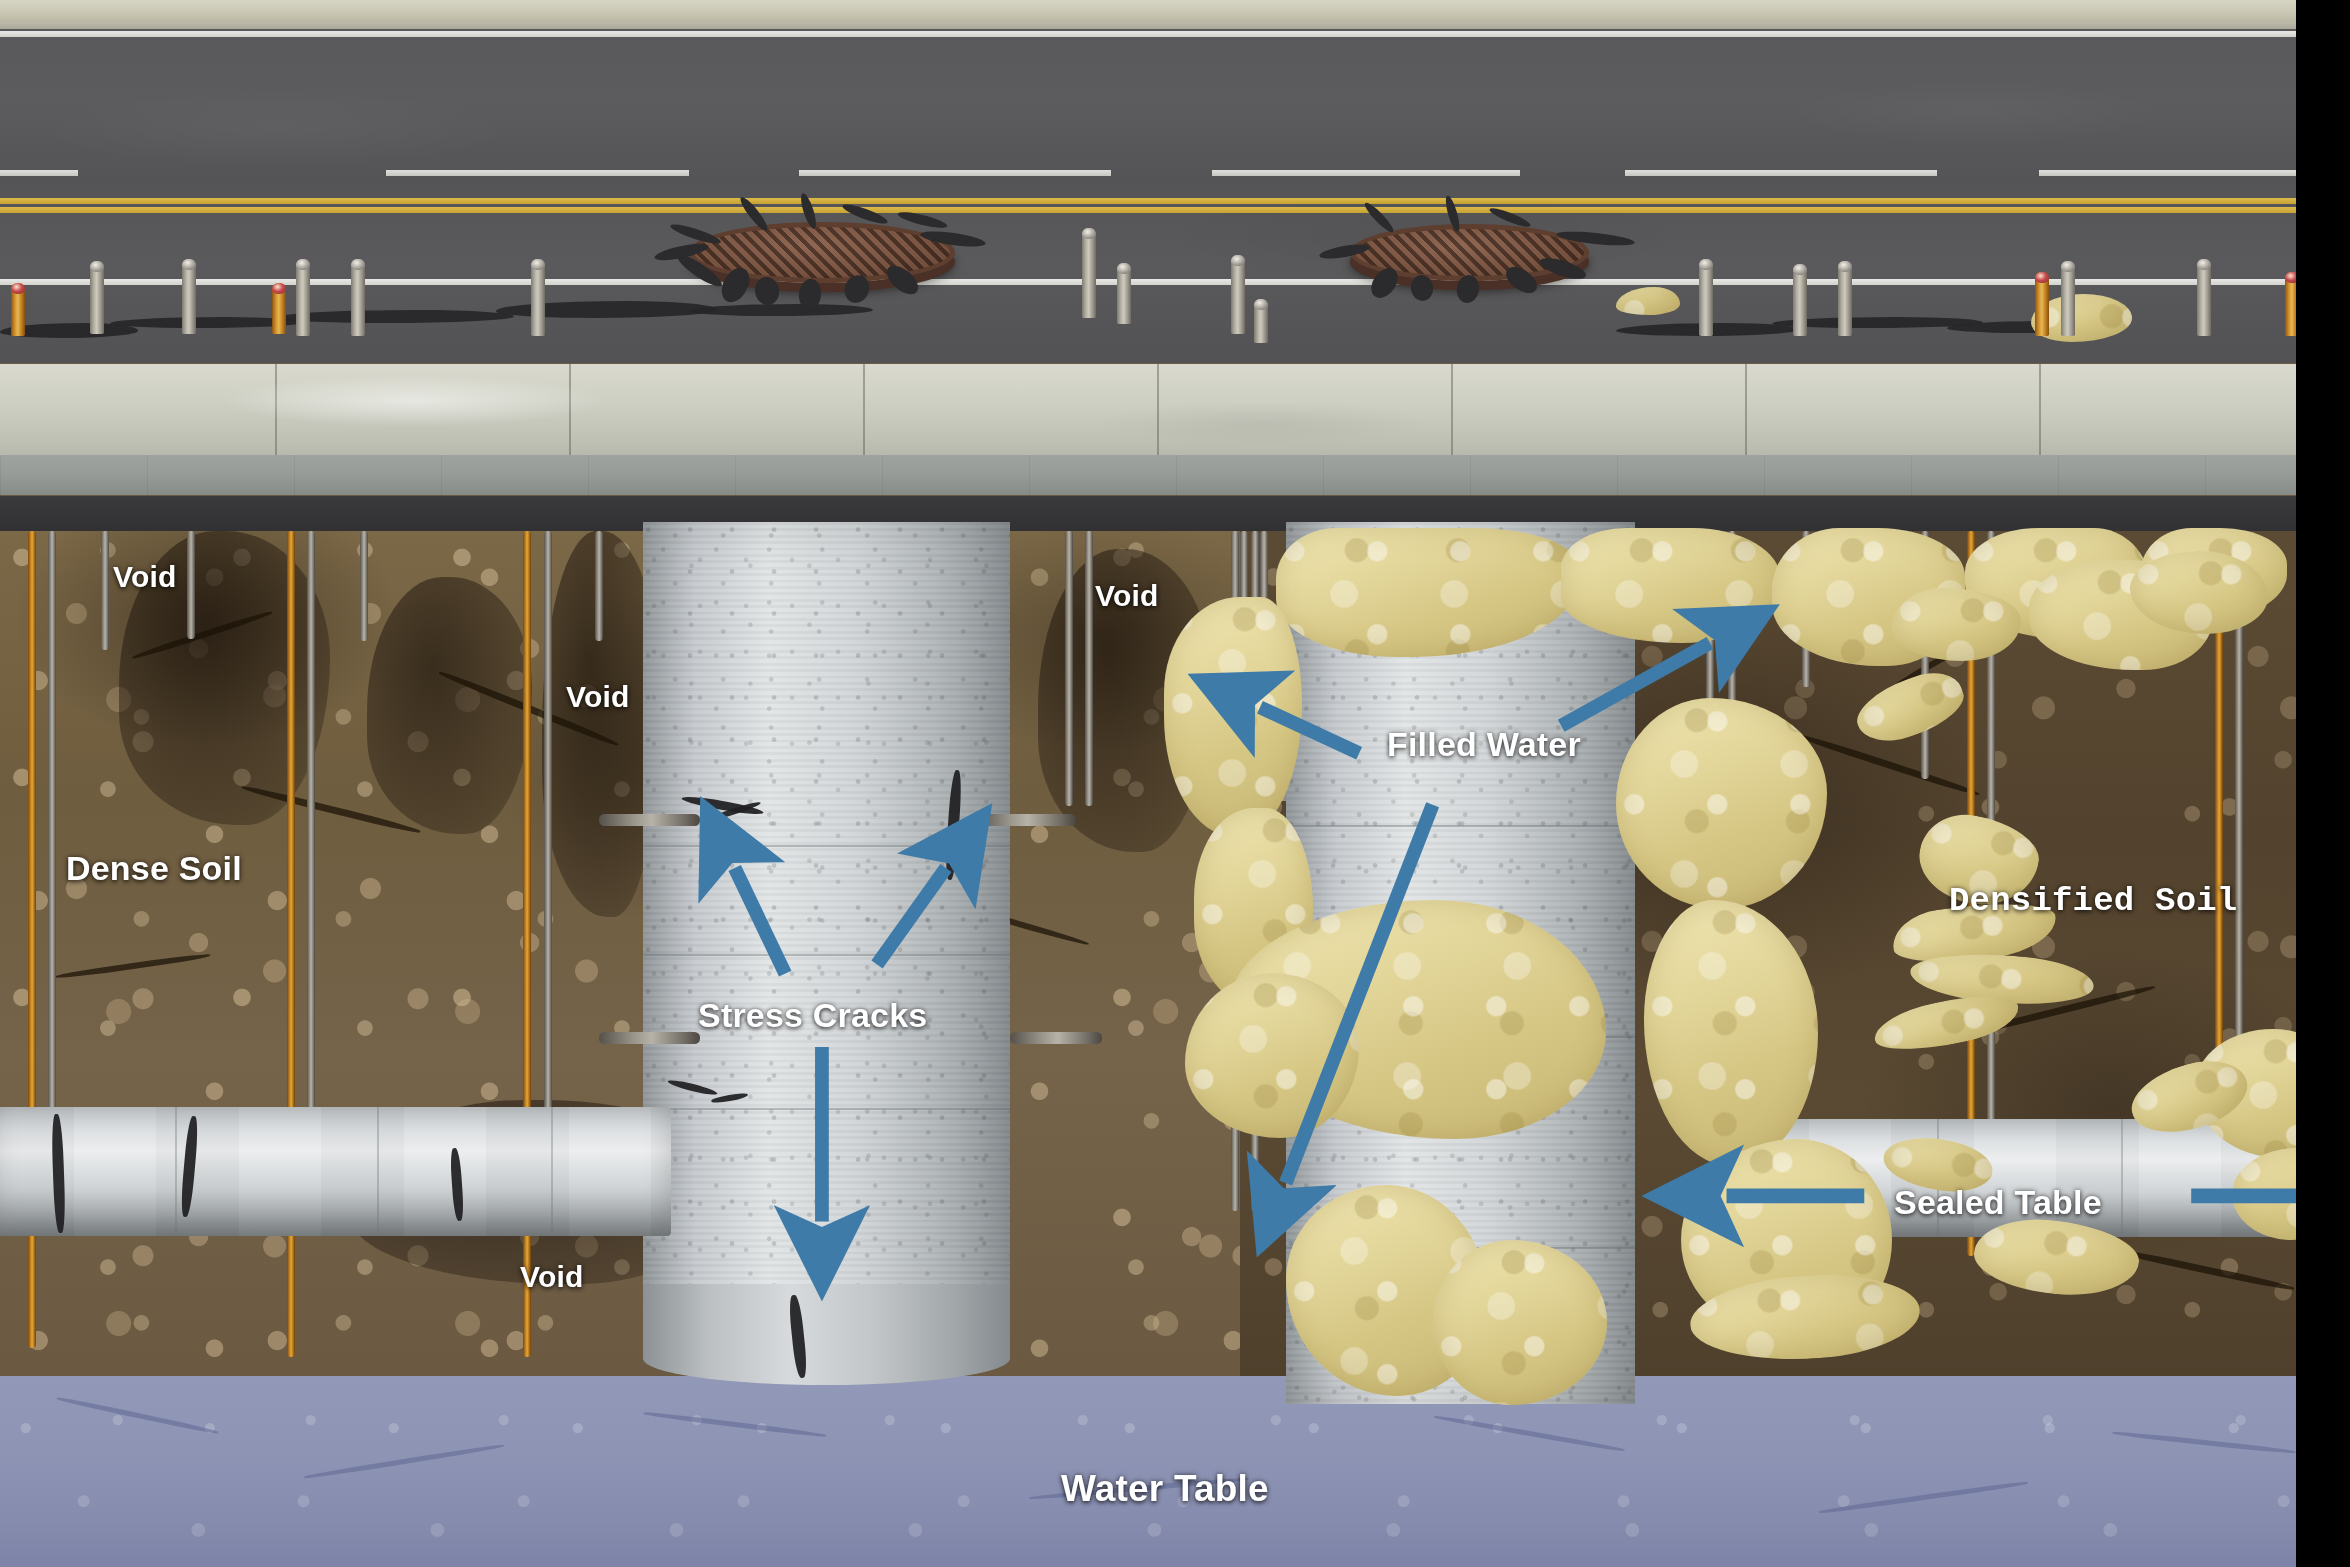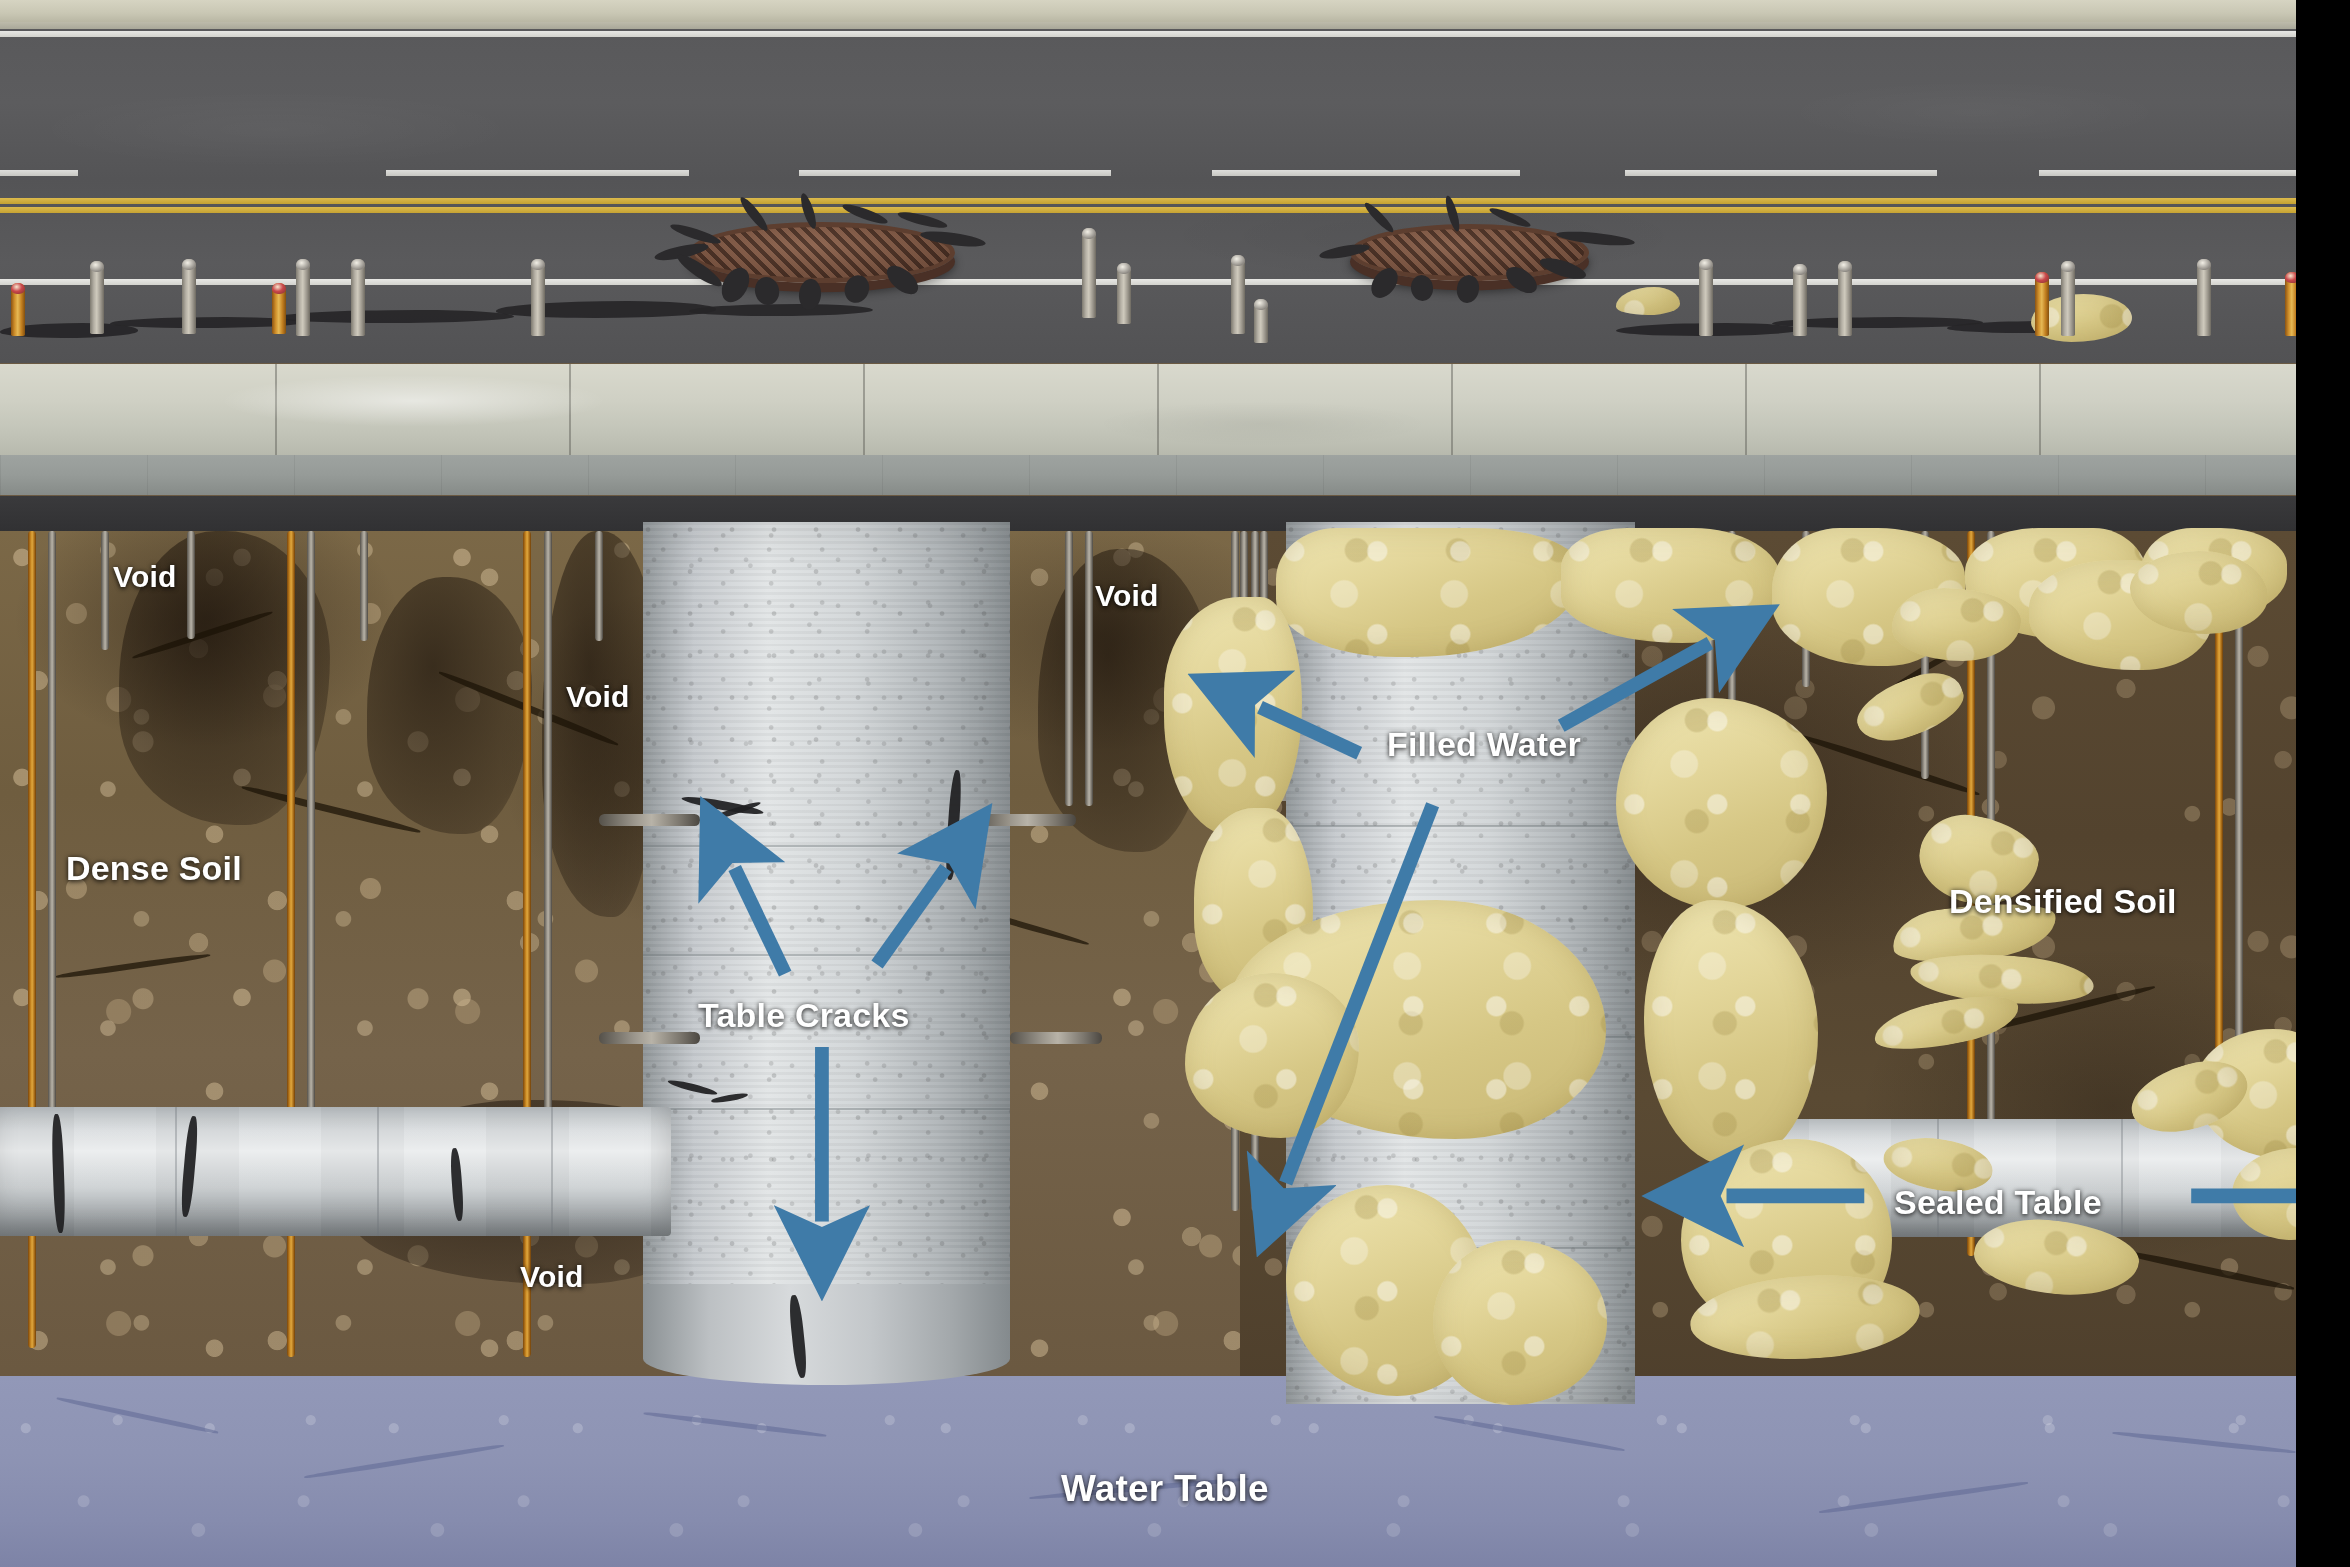--- a/index.html
+++ b/index.html
@@ -596,20 +596,20 @@
     <g>
       <line x1="2386" y1="1302" x2="2520" y2="1302" stroke="#3f7ba8" stroke-width="16" marker-end="url(#ah)"></line>
     </g>
   </svg>
 
   <div class="label sm" style="left:113px;top:560px;">Void</div>
   <div class="label sm" style="left:566px;top:680px;">Void</div>
   <div class="label sm" style="left:1095px;top:579px;">Void</div>
   <div class="label sm" style="left:520px;top:1260px;">Void</div>
   <div class="label md" style="left:66px;top:849px;">Dense Soil</div>
-  <div class="label md" style="left:698px;top:996px;">Table Cracks</div>
+  <div class="label md" style="left:698px;top:996px;">Stress Cracks</div>
   <div class="label md" style="left:1387px;top:725px;">Filled Water</div>
-  <div class="label md" style="left:1949px;top:882px;">Densified Soil</div>
+  <div class="label md" style="left:1949px;top:882px;font-family:Liberation Mono, monospace;">Densified Soil</div>
   <div class="label md" style="left:1894px;top:1183px;">Sealed Table</div>
   <div class="label lg" style="left:1061px;top:1468px;">Water Table</div>
 
 </div>
 
 
 </body></html>

